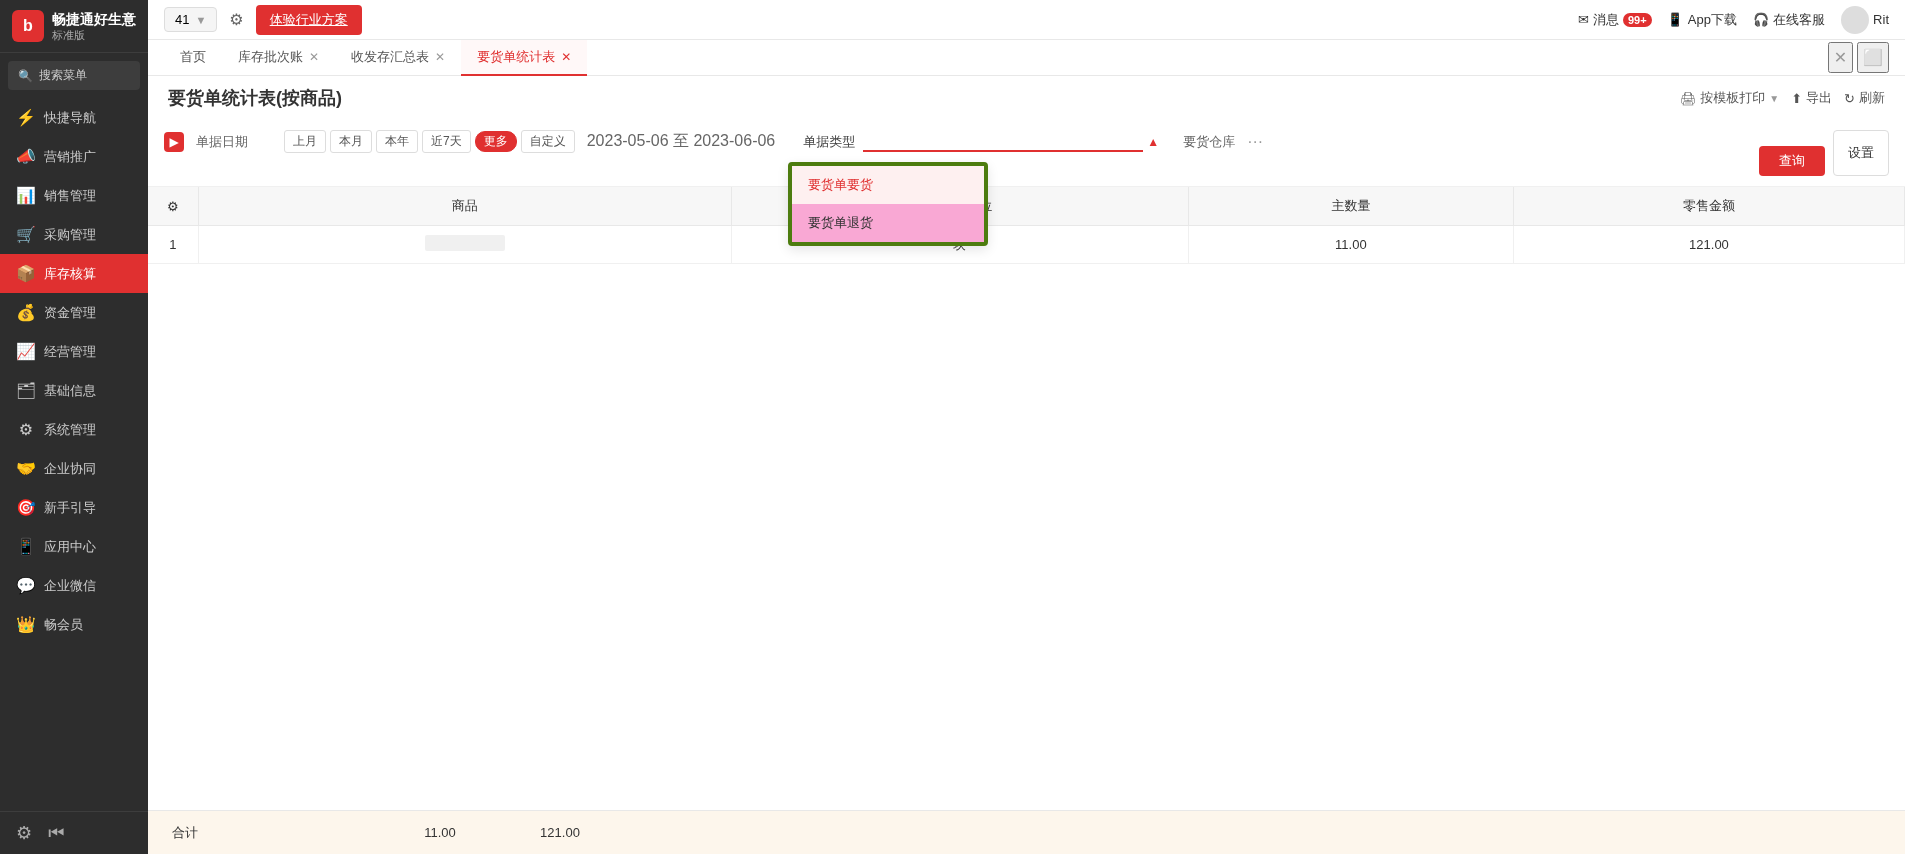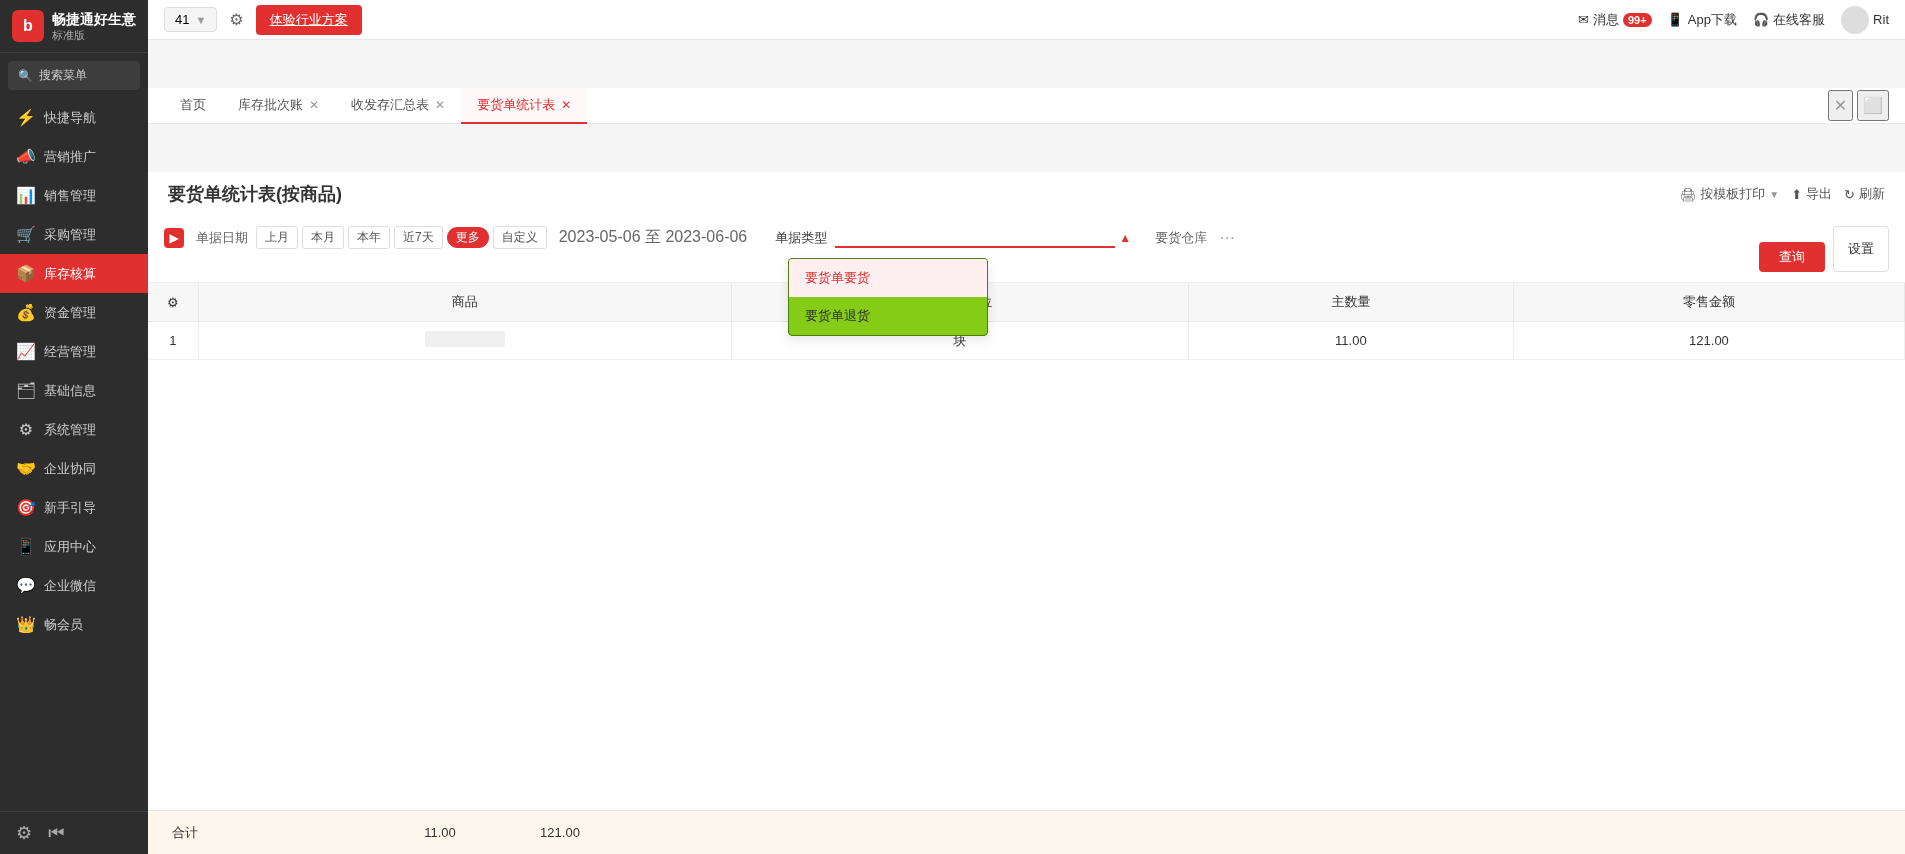--- a/index.html
+++ b/index.html
@@ -73,21 +73,20 @@
     }
     .sidebar-bottom span { color: #aaa; font-size: 18px; cursor: pointer; }
 
     
     .main-content {
       flex: 1;
       display: flex;
       flex-direction: column;
       height: 854px;
       overflow: hidden;
-      gap: 48px;
     }
 
     
     .topbar {
       height: 40px;
       background: #fff;
       border-bottom: 1px solid #e8e8e8;
       display: flex;
       align-items: center;
       padding: 0 16px;
@@ -193,21 +192,21 @@
       cursor: pointer;
       display: flex;
       align-items: center;
       justify-content: center;
       font-size: 12px;
       flex-shrink: 0;
       margin-top: 2px;
     }
     .filter-row { display: flex; align-items: center; flex-wrap: wrap; gap: 8px; flex: 1; }
     .filter-label { color: #666; font-size: 13px; white-space: nowrap; }
-    .date-shortcuts { display: flex; gap: 4px; align-items: center; }
+    .date-shortcuts { display: flex; gap: 4px; align-items: center; margin-left: 28px; }
     .date-btn {
       padding: 2px 8px;
       border: 1px solid #ddd;
       border-radius: 3px;
       font-size: 12px;
       cursor: pointer;
       color: #555;
       background: #fff;
     }
     .date-btn.more-btn {
@@ -261,22 +260,22 @@
       padding: 5px 14px;
       font-size: 13px;
       cursor: pointer;
     }
 
     
     .dropdown-menu {
       position: absolute;
       top: 42px;
       left: 640px;
-      background: #84cc16;
-      border: 1px solid #4d7c0f;
+      background: #f9a8d4;
+      border: 4px solid #4d7c0f;
       border-radius: 4px;
       box-shadow: 0 4px 12px rgba(0,0,0,0.1);
       z-index: 100;
       min-width: 200px;
       overflow: hidden;
     }
     .dropdown-item {
       padding: 10px 16px;
       font-size: 13px;
       color: #333;

